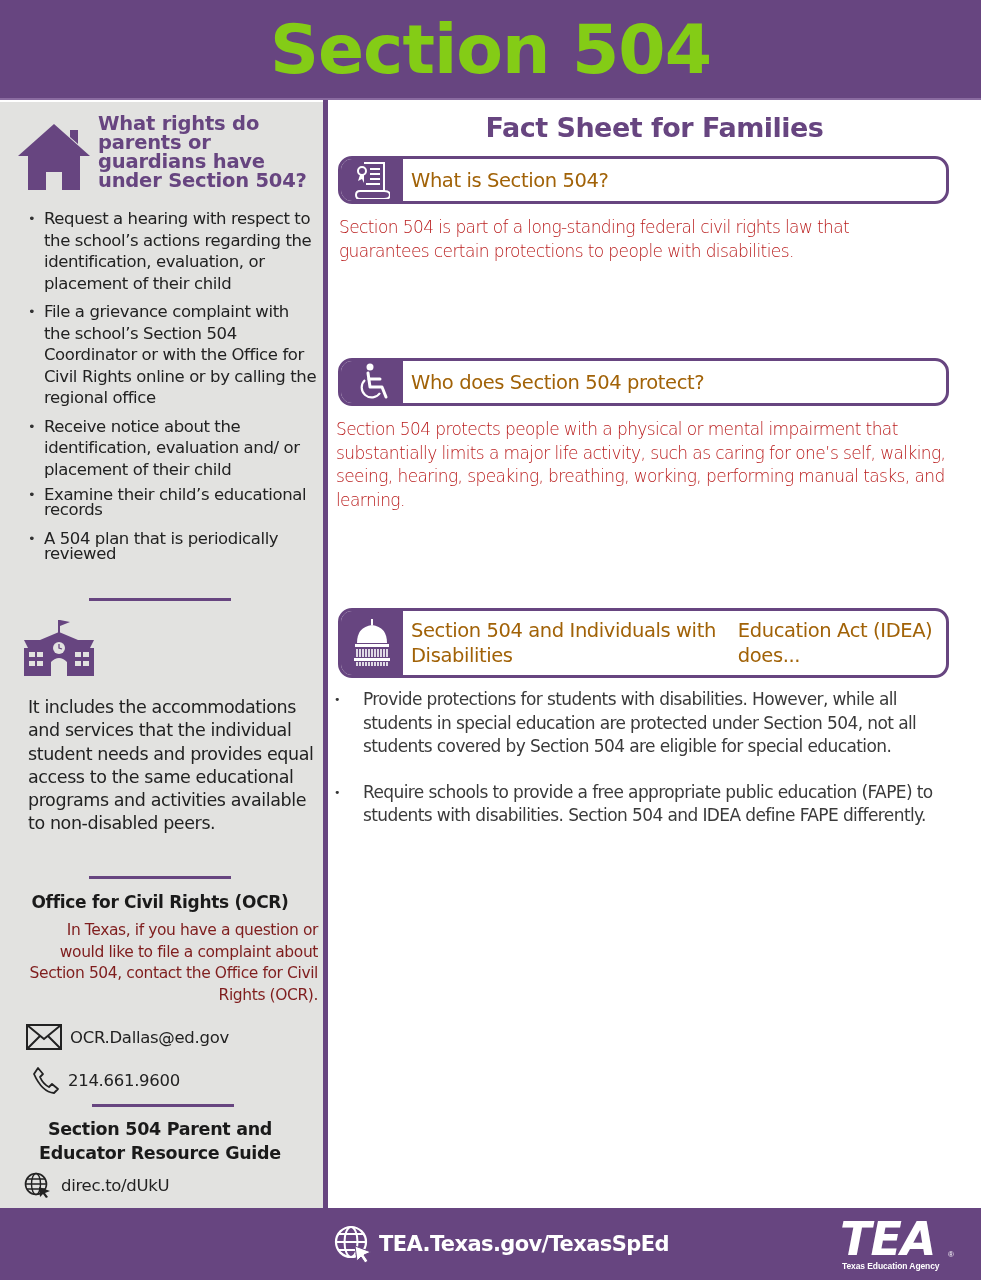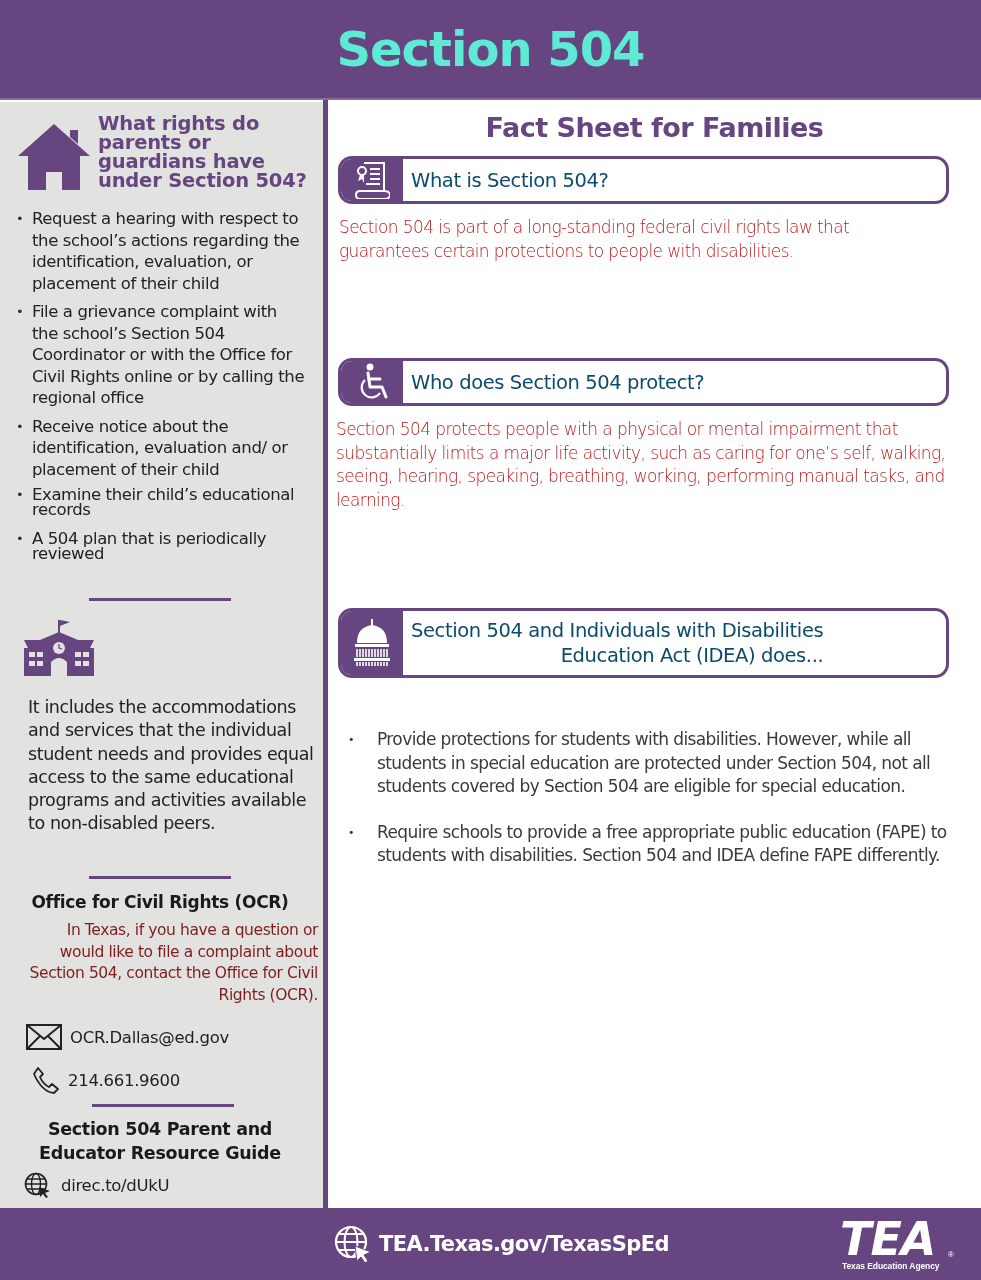--- a/index.html
+++ b/index.html
@@ -6,22 +6,22 @@
     html, body { width: 981px; height: 1280px; overflow: hidden; background: #ffffff; }
     body { font-family: "Liberation Sans", "DejaVu Sans", sans-serif; color: #1a1a1a; position: relative; }
 
     .header {
       position: absolute; left: 0; top: 0; width: 981px; height: 100px;
       background: #674580;
       display: flex; align-items: center; justify-content: center;
       border-bottom: 2px solid #8a6ba0;
     }
     .header h1 {
-      color: #5eead4; font-family: "DejaVu Sans", sans-serif; font-weight: bold;
-      font-size: 48px; letter-spacing: -1px;
+      color: #84cc16; font-family: "DejaVu Sans", sans-serif; font-weight: bold;
+      font-size: 68px; letter-spacing: -1px;
     }
 
     .sidebar {
       position: absolute; left: 0; top: 102px; width: 323px; height: 1106px;
       background: #e2e2e0;
     }
     .vdivider {
       position: absolute; left: 323px; top: 100px; width: 5px; height: 1108px;
       background: #674580;
     }
@@ -35,21 +35,21 @@
     }
 
     
     .rights-head { position: absolute; left: 16px; top: 12px; width: 300px; height: 80px; }
     .rights-head .house { position: absolute; left: 2px; top: 8px; width: 72px; height: 68px; }
     .rights-head h2 {
       position: absolute; left: 82px; top: 0; width: 220px;
       color: #674580; font-family: "DejaVu Sans", sans-serif; font-weight: bold;
       font-size: 19.5px; line-height: 19px; letter-spacing: -0.2px;
     }
-    .rights-list { position: absolute; left: 16px; top: 106px; width: 290px; list-style: none; }
+    .rights-list { position: absolute; left: 28px; top: 106px; width: 290px; list-style: none; }
     .rights-list li {
       position: relative; padding-left: 16px; font-size: 16.5px; line-height: 21.5px;
       color: #222; margin-bottom: 7px; font-family: "DejaVu Sans", sans-serif; letter-spacing: -0.4px;
     }
     .rights-list li.tight { line-height: 15px; margin-bottom: 14px; }
     .rights-list li::before {
       content: "\2022"; position: absolute; left: 0; top: 0; font-size: 13px; color: #333;
     }
 
     .hr {
@@ -100,28 +100,28 @@
       position: absolute; left: 10px; width: 611px;
       border: 3px solid #674580; border-radius: 14px; background: #fff;
       display: flex; overflow: hidden;
     }
     .sec-bar .icon-cell {
       width: 62px; background: #674580; display: flex; align-items: center; justify-content: center;
       flex-shrink: 0;
     }
     .sec-bar .label {
       padding-left: 8px; display: flex; align-items: center;
-      font-family: "DejaVu Sans", sans-serif; font-size: 19.5px; color: #0c4a6e; letter-spacing: -0.4px;
+      font-family: "DejaVu Sans", sans-serif; font-size: 19.5px; color: #a16207; letter-spacing: -0.4px;
       line-height: 25px;
     }
     .para {
       position: absolute; font-family: "DejaVu Sans", sans-serif; font-size: 17px; line-height: 23.5px; color: #b91c1c;
       letter-spacing: -0.6px; font-weight: 300;
     }
-    .idea-list { position: absolute; left: 20px; top: 586px; width: 625px; list-style: none; margin-top: 40px; }
+    .idea-list { position: absolute; left: 6px; top: 586px; width: 625px; list-style: none; }
     .idea-list li {
       position: relative; padding-left: 29px; font-family: "DejaVu Sans", sans-serif;
       font-size: 17px; line-height: 23.5px; color: #3a3a3a; letter-spacing: -0.6px; margin-bottom: 22px;
     }
     .idea-list li::before { content: "\2022"; position: absolute; left: 0; top: 0; font-size: 11px; color: #333; }
 
     
     .footer-link {
       position: absolute; left: 333px; top: 16px; display: flex; align-items: center; gap: 6px;
       color: #fff; font-family: "DejaVu Sans", sans-serif; font-weight: bold; font-size: 21px; letter-spacing: -0.6px;
@@ -261,21 +261,21 @@
     <div class="icon-cell">
       <svg width="40" height="48" viewBox="0 0 40 48">
         <rect x="19" y="0" width="2" height="6" fill="#fff"></rect>
         <path d="M5 24 Q5 8 20 6 Q35 8 35 24 Z" fill="#fff"></path>
         <rect x="3" y="25" width="34" height="3" fill="#fff"></rect>
         <path d="M5 30 V38 M8 30 V38 M11 30 V38 M14 30 V38 M17 30 V38 M20 30 V38 M23 30 V38 M26 30 V38 M29 30 V38 M32 30 V38 M35 30 V38" stroke="#fff" stroke-width="1.6"></path>
         <rect x="2" y="39" width="36" height="3" fill="#fff"></rect>
         <path d="M5 43 V47 M8 43 V47 M11 43 V47 M14 43 V47 M17 43 V47 M20 43 V47 M23 43 V47 M26 43 V47 M29 43 V47 M32 43 V47 M35 43 V47" stroke="#fff" stroke-width="1.6"></path>
       </svg>
     </div>
-    <div class="label" style="flex-direction:column; align-items:flex-end; justify-content:center;">
+    <div class="label" style="flex-direction:row; align-items:center; justify-content:center;">
       <span>Section 504 and Individuals with Disabilities</span>
       <span>Education Act (IDEA)  does...</span>
     </div>
   </div>
   <ul class="idea-list">
     <li>Provide protections for students with disabilities. However, while all students in special education are protected under Section 504, not all students covered by Section 504 are eligible for special education.</li>
     <li>Require schools to provide a free appropriate public education (FAPE) to students with disabilities.  Section 504 and IDEA define FAPE differently.</li>
   </ul>
 </div>
 

